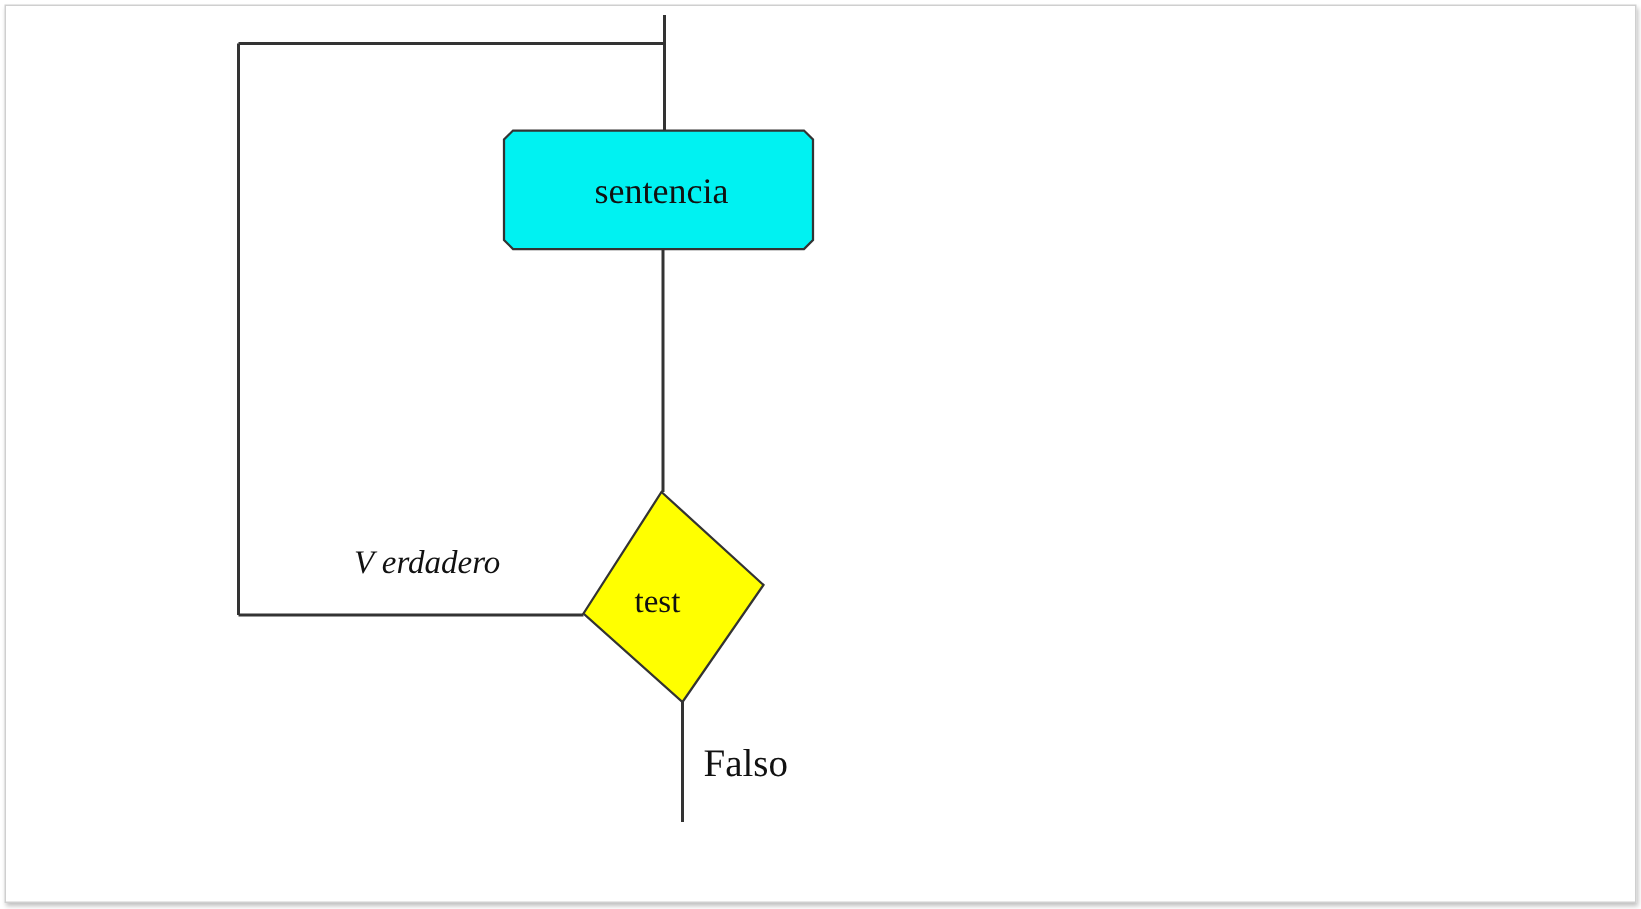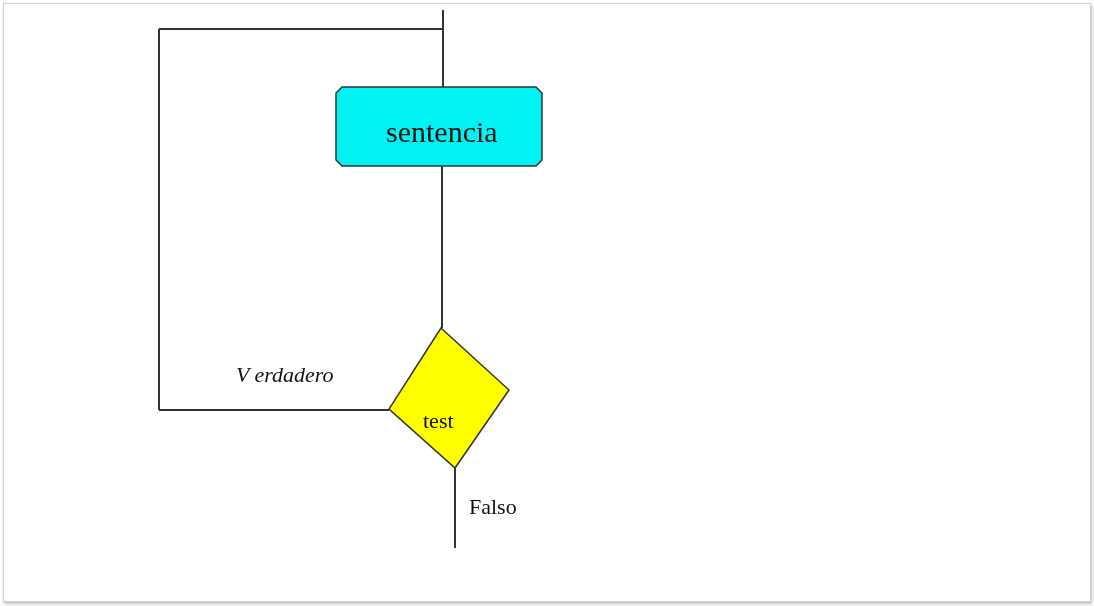--- a/index.html
+++ b/index.html
@@ -25,16 +25,16 @@
 
   <line x1="442" y1="166" x2="442" y2="328" stroke="#333" stroke-width="2"></line>
 
   <line x1="455" y1="468" x2="455" y2="548" stroke="#333" stroke-width="2"></line>
 
   <polygon points="342,87 536,87 542,93 542,160 536,166 342,166 336,160 336,93" fill="#00f2f2" stroke="#333" stroke-width="1.5"></polygon>
 
   <polygon points="441,328 509,390 455,468 389,409" fill="#ffff00" stroke="#333" stroke-width="1.5"></polygon>
 </svg>
 
-<div class="label" style="left:386px; top:115px; font-size:30px; width:110px; text-align:center;">sentencia</div>
-<div class="label" style="left:423px; top:408px; font-size:22px;">test</div>
+<div class="label" style="left:386px; top:115px; font-size:24px; width:110px; text-align:center;">sentencia</div>
+<div class="label" style="left:423px; top:388px; font-size:22px;">test</div>
 <div class="label" style="left:236px; top:362px; font-size:22px;font-style:italic;">V erdadero</div>
-<div class="label" style="left:469px; top:494px; font-size:22px;">Falso</div>
+<div class="label" style="left:469px; top:494px; font-size:26px;">Falso</div>
 
 </body></html>

